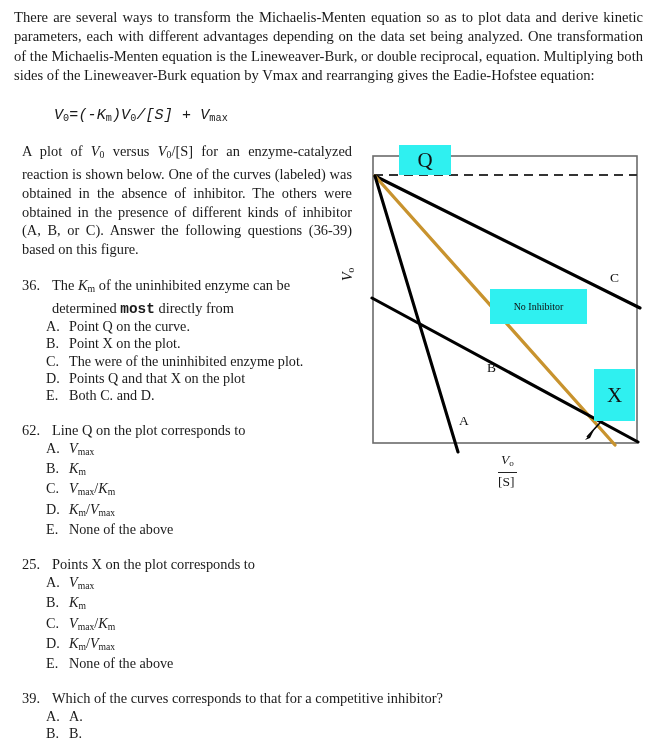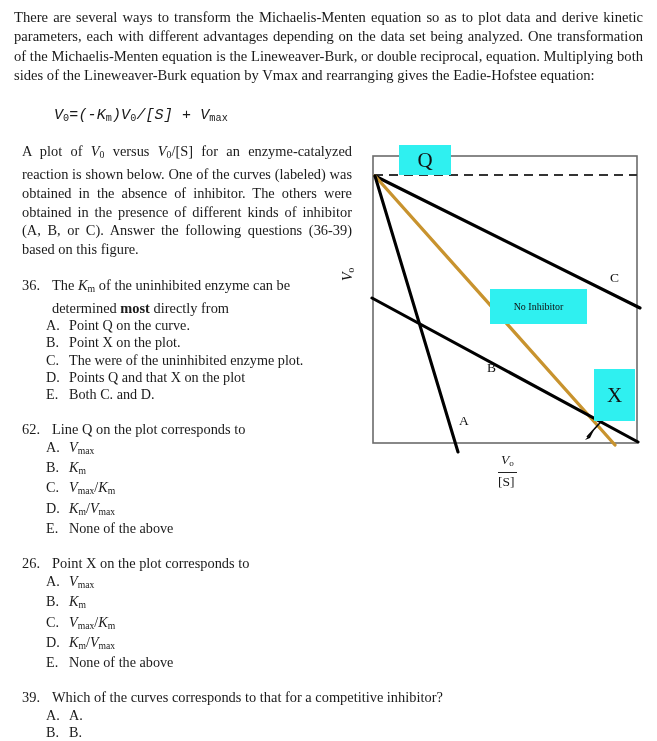--- a/index.html
+++ b/index.html
@@ -76,21 +76,21 @@
   }
   .opt {
     font-size: 14.2px;
     line-height: 17.2px;
     display: flex;
     padding-left: 24px;
   }
   .optltr { width: 23px; flex: none; }
   .optbody { }
   .ital { font-style: italic; }
-  b.strong { font-weight: bold; }
+  b.strong { font-weight: bold; font-family: Liberation Mono, monospace; }
 
   
   .wide { width: 620px; }
 
   
   .figure {
     position: absolute;
     left: 336px;
     top: 140px;
     width: 315px;
@@ -221,22 +221,22 @@
         </li>
         <li class="opt">
           <span class="optltr">E.</span>
           <span class="optbody">None of the above</span>
         </li>
       </ul>
     </div>
 
     <div class="qblock">
       <div class="qhead">
-        <span class="qnum">26.</span>
-        <span class="qtext">Point X on the plot corresponds to</span>
+        <span class="qnum">25.</span>
+        <span class="qtext">Points X on the plot corresponds to</span>
       </div>
       <ul class="opts">
         <li class="opt">
           <span class="optltr">A.</span>
           <span class="optbody"><span class="ital">V</span><sub>max</sub></span>
         </li>
         <li class="opt">
           <span class="optltr">B.</span>
           <span class="optbody"><span class="ital">K</span><sub>m</sub></span>
         </li>

